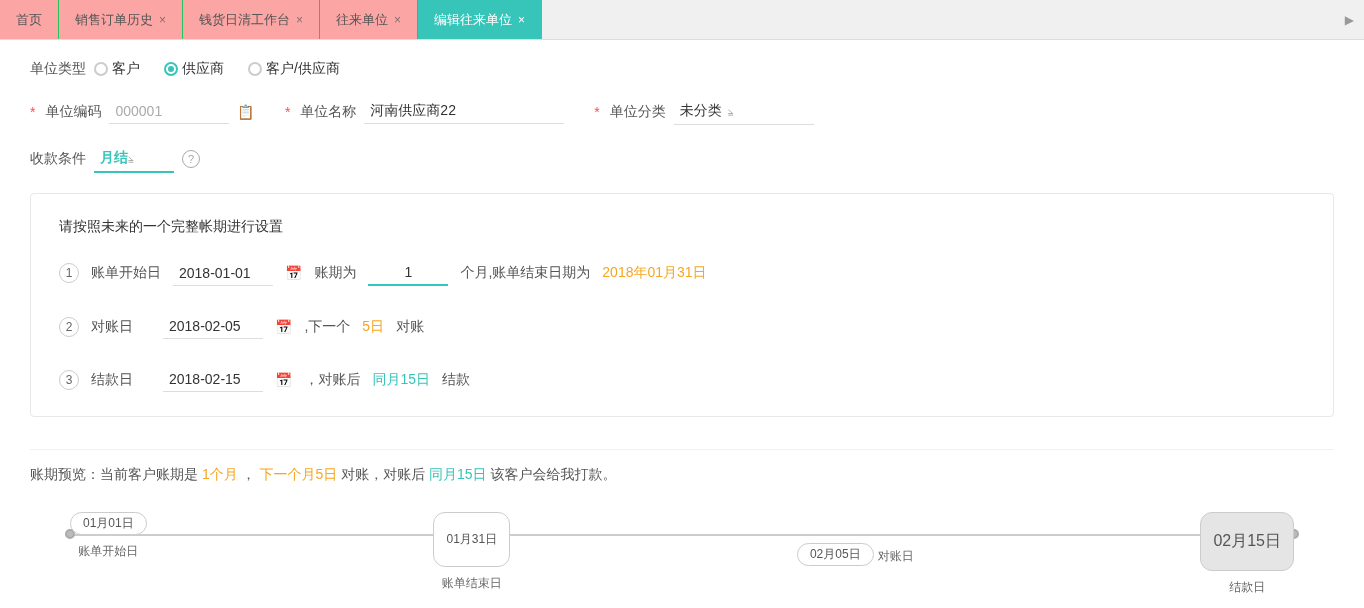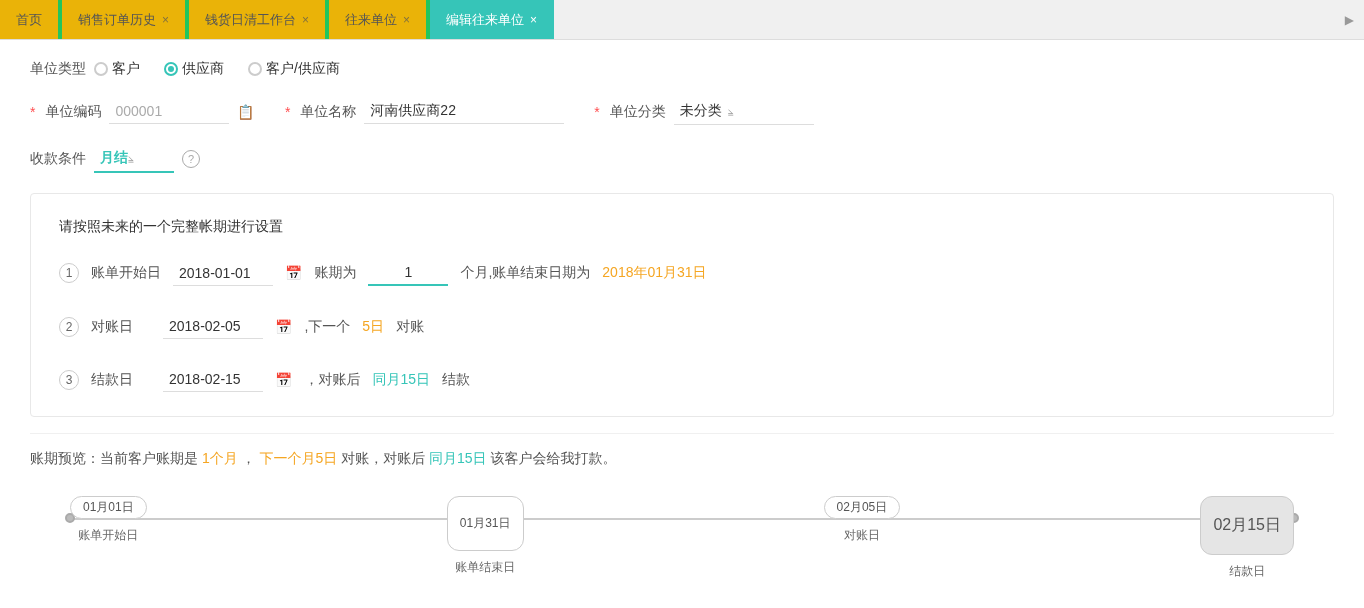--- a/index.html
+++ b/index.html
@@ -14,23 +14,23 @@
       height: 40px;
       position: relative;
     }
     .tab {
       display: flex;
       align-items: center;
       padding: 0 16px;
       cursor: pointer;
       font-size: 13px;
       color: #555;
-      border-right: 4px solid #22c55e;
+      border-right: 1px solid #22c55e;
       white-space: nowrap;
-      background: #eab308;
+      background: #fca5a5;
       gap: 6px;
     }
     .tab.active {
       background: #36c5b8;
       color: #fff;
       border-right: 1px solid #36c5b8;
       text-align: center;
     }
     .tab .close-x {
       font-size: 12px;
@@ -167,21 +167,21 @@
       color: #36c5b8;
       cursor: pointer;
       font-size: 14px;
     }
 
     
     .settings-box {
       border: 1px solid #e8e8e8;
       border-radius: 4px;
       padding: 24px 28px;
-      margin-bottom: 16px;
+      margin-bottom: 32px;
     }
     .settings-title {
       font-size: 14px;
       color: #333;
       margin-bottom: 24px;
     }
 
     
     .setting-row {
       display: flex;
@@ -392,21 +392,21 @@
         <div style="display:flex; flex-direction:column; align-items:center; gap:4px;">
           <div style="border:1px solid #ccc; border-radius:12px; padding:2px 12px; font-size:12px; color:#555; background:#fff; white-space:nowrap;">01月01日</div>
           <div style="font-size:12px; color:#666; margin-top:4px;">账单开始日</div>
         </div>
 
         <div style="display:flex; flex-direction:column; align-items:center; gap:4px;">
           <div style="border:1px solid #ccc; border-radius:12px; padding:18px 12px; font-size:12px; color:#555; background:#fff; white-space:nowrap;">01月31日</div>
           <div style="font-size:12px; color:#666; margin-top:4px;">账单结束日</div>
         </div>
 
-        <div style="display:flex; flex-direction:column; align-items:center; gap:4px;">
+        <div style="display:flex; align-items:center; gap:4px;">
           <div style="border:1px solid #ccc; border-radius:12px; padding:2px 12px; font-size:12px; color:#555; background:#fff; white-space:nowrap;">02月05日</div>
           <div style="font-size:12px; color:#666; margin-top:4px;">对账日</div>
         </div>
 
         <div style="display:flex; flex-direction:column; align-items:center; gap:4px;">
           <div style="border:1px solid #ccc; border-radius:12px; padding:18px 12px; font-size:16px; color:#555; background:#e5e5e5; white-space:nowrap;">02月15日</div>
           <div style="font-size:12px; color:#666; margin-top:4px;">结款日</div>
         </div>
 
       </div>

